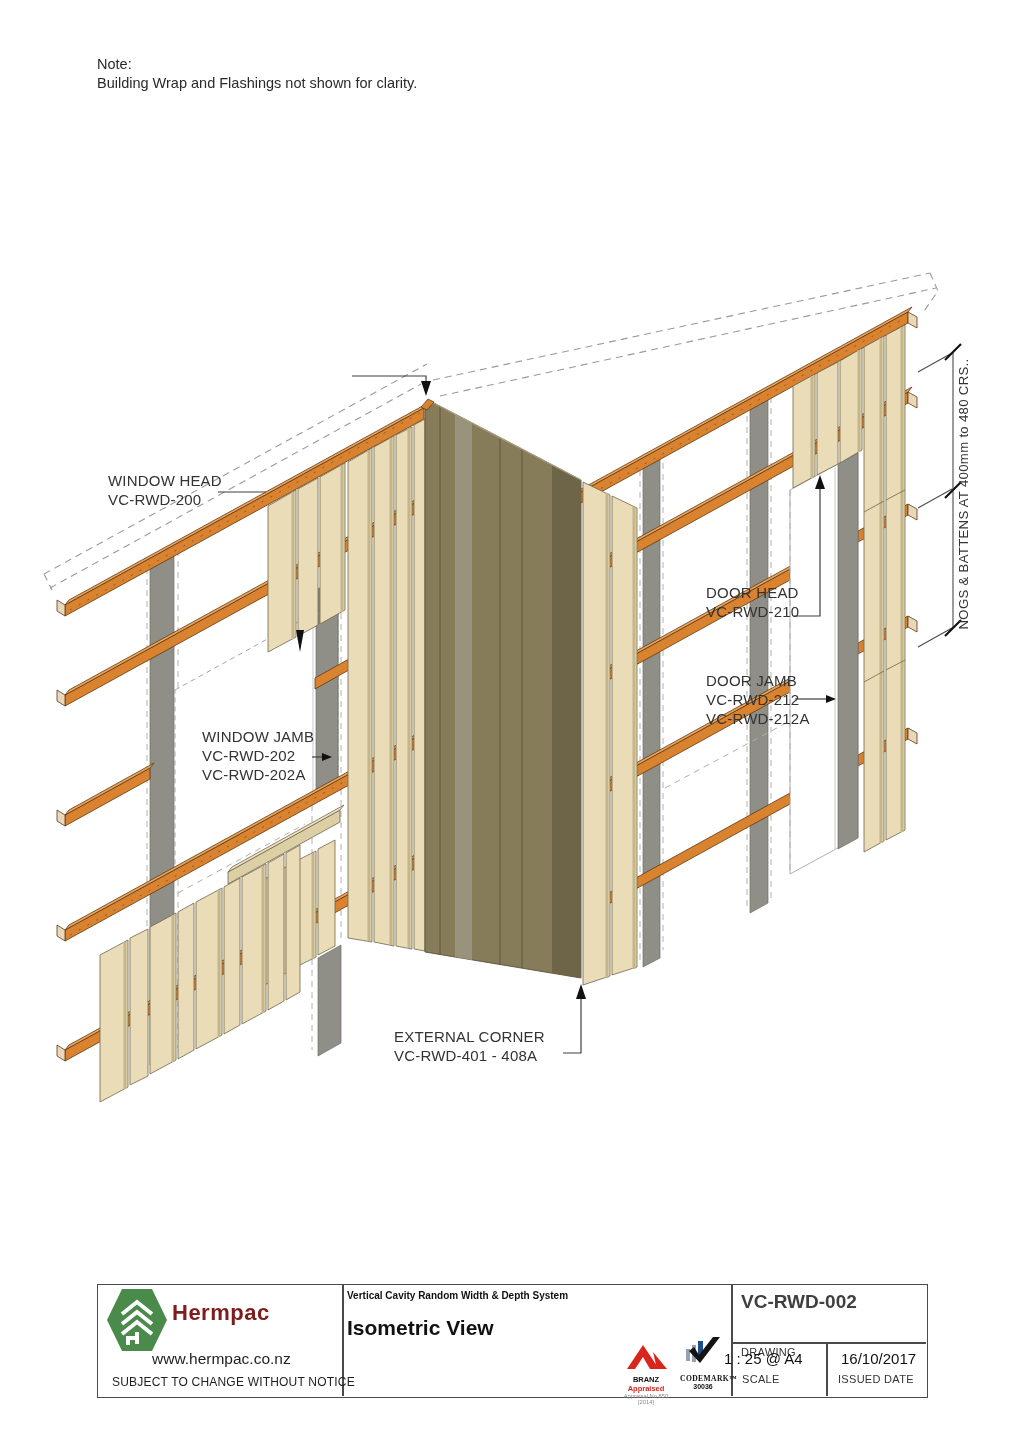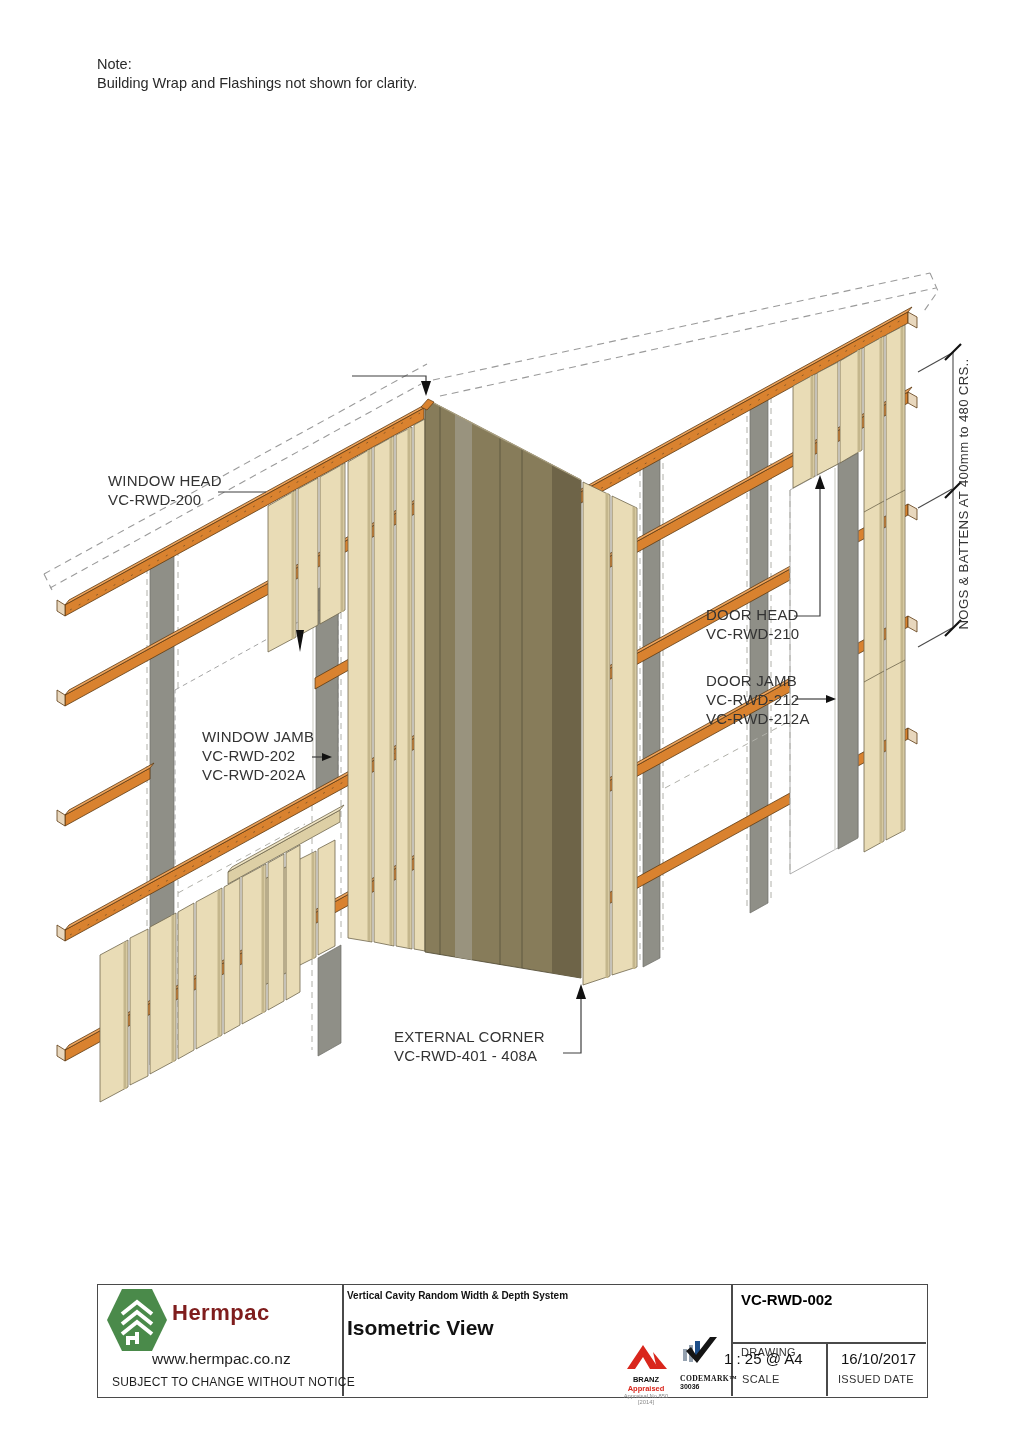--- a/index.html
+++ b/index.html
@@ -10,21 +10,21 @@
   .lbl{position:absolute;font-size:15px;line-height:1.26;color:#333;white-space:nowrap;letter-spacing:.2px;}
   
   .tb-border{position:absolute;border:1.6px solid #4a4a4a;}
   .tb-line{position:absolute;background:#4a4a4a;}
   .tb-text{position:absolute;white-space:nowrap;}
   .brand{font-size:22px;font-weight:bold;color:#7f1d1d;letter-spacing:.5px;}
   .site{font-size:15.5px;color:#1e1e1e;}
   .disclaimer{font-size:12px;color:#1e1e1e;letter-spacing:.2px;}
   .systitle{font-size:10px;font-weight:bold;color:#111;}
   .viewtitle{font-size:21px;font-weight:bold;color:#111;}
-  .dwgno{font-size:15px;font-weight:bold;color:#000000;}
+  .dwgno{font-size:19px;font-weight:bold;color:#404040;}
   .cellsub{font-size:11px;color:#333;letter-spacing:.3px;}
   .cellval{font-size:15px;color:#111;}
   .branz-txt{font-size:7.5px;font-weight:bold;color:#111;}
   .branz-red{color:#d9261c;}
   .branz-sub{font-size:5.8px;color:#8a8a8a;}
   .cm-name{font-size:7.6px;color:#111;letter-spacing:.4px;font-family:"Liberation Serif",serif;font-weight:bold;}
   .cm-no{font-size:7px;font-weight:bold;color:#111;}
   .logo-box{position:absolute;}
 </style>
 </head>
@@ -276,21 +276,21 @@
 
   <div class="lbl" style="left:108px;top:472px">
     <div>WINDOW HEAD</div>
     <div>VC-RWD-200</div>
   </div>
   <div class="lbl" style="left:202px;top:728px">
     <div>WINDOW JAMB</div>
     <div>VC-RWD-202</div>
     <div>VC-RWD-202A</div>
   </div>
-  <div class="lbl" style="left:706px;top:606px">
+  <div class="lbl" style="left:706px;top:584px">
     <div>DOOR HEAD</div>
     <div>VC-RWD-210</div>
   </div>
   <div class="lbl" style="left:706px;top:672px">
     <div>DOOR JAMB</div>
     <div>VC-RWD-212</div>
     <div>VC-RWD-212A</div>
   </div>
   <div class="lbl" style="left:394px;top:1028px">
     <div>EXTERNAL CORNER</div>
@@ -324,21 +324,21 @@
 
   <div class="logo-box" style="left:615px;top:1341px;width:62px;text-align:center;">
     <svg width="46" height="30" viewBox="0 0 46 30">
       <polygon points="4,28 20,4 36,28 27,28 20,16 12,28" fill="#d9261c"></polygon>
       <polygon points="30,11 44,28 34,28" fill="#d9261c"></polygon>
     </svg>
     <div class="branz-txt"><span>BRANZ </span><span class="branz-red">Appraised</span></div>
     <div class="branz-sub">Appraisal No 850 [2014]</div>
   </div>
 
-  <div class="logo-box" style="left:680px;top:1336px;width:46px;">
+  <div class="logo-box" style="left:680px;top:1336px;width:46px;text-align:center;">
     <svg width="40" height="34" viewBox="0 0 40 34">
       <rect x="3" y="13" width="4" height="12" fill="#95a2b0"></rect>
       <rect x="9" y="9" width="4" height="17" fill="#95a2b0"></rect>
       <rect x="15" y="5" width="5" height="16" fill="#1d4e89"></rect>
       <polygon points="6,15 17,27 37,1 30,1 16,19 11,11" fill="#141414"></polygon>
     </svg>
     <div class="cm-name">CODEMARK™</div>
     <div class="cm-no">30036</div>
   </div>
 

